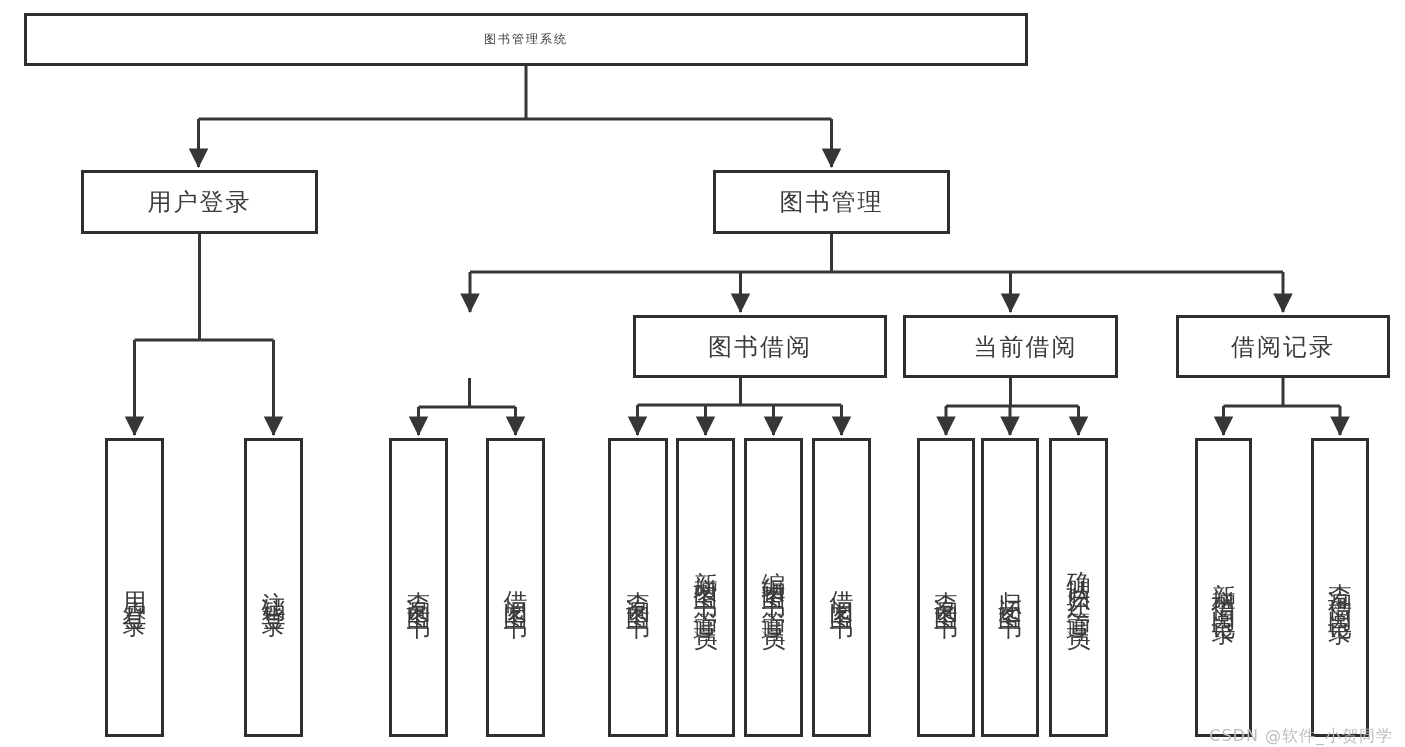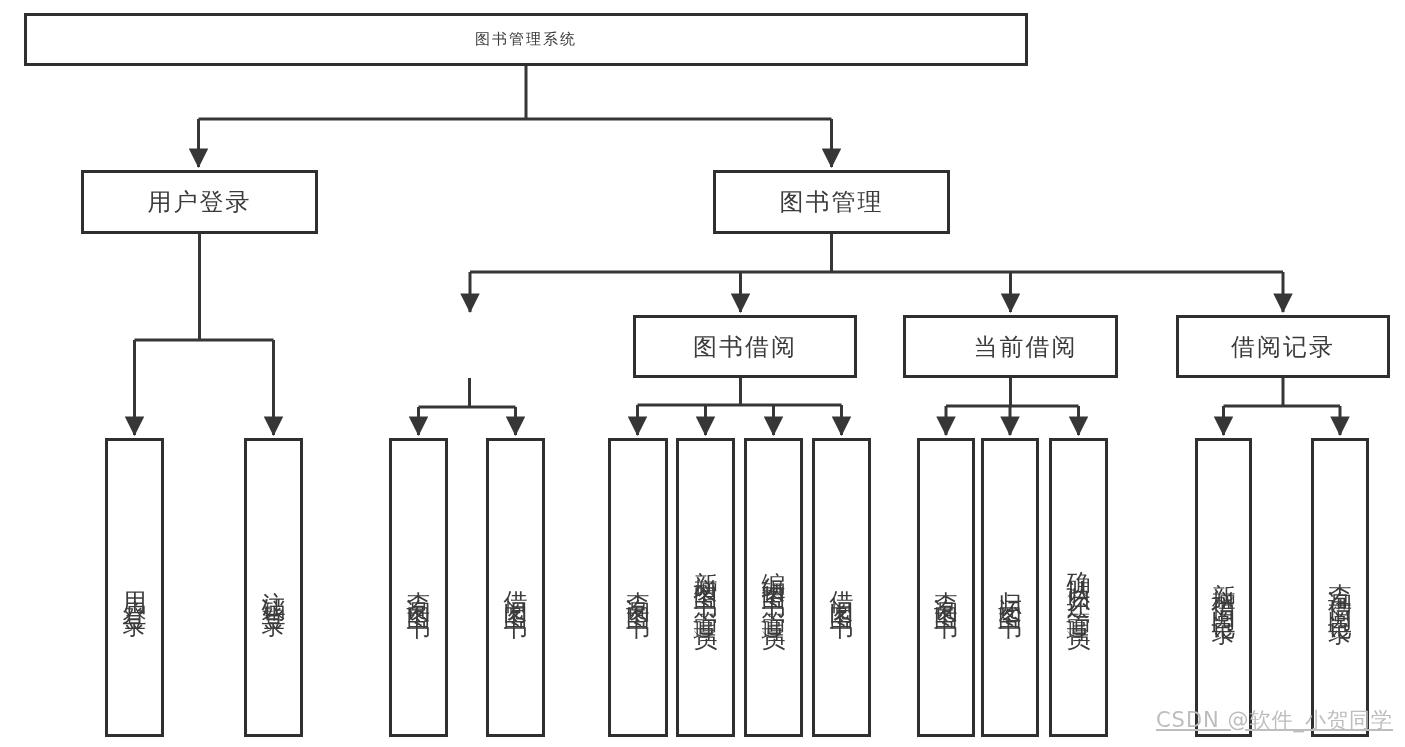--- a/index.html
+++ b/index.html
@@ -24,41 +24,40 @@
     position: absolute;
     box-sizing: border-box;
     border: 3px solid #2f2f2f;
     background: #ffffff;
     display: flex;
     align-items: center;
     justify-content: center;
     color: #3b3b3b;
     text-align: center;
   }
-  .node.root   { font-size: 15px; letter-spacing: 2px; }
+  .node.root   { font-size: 12px; letter-spacing: 2px; }
   .node.branch { font-size: 24px; letter-spacing: 2px; }
   .node.leaf   {
     font-size: 24px;
     line-height: 1;
   }
   .node.leaf .vtext {
     writing-mode: vertical-rl;
     text-orientation: mixed;
     letter-spacing: 8px;
     white-space: nowrap;
   }
   .watermark {
     position: absolute;
     right: 12px;
-    bottom: 13px;
-    font-size: 21px;
+    bottom: 0;
+    font-size: 16px;
     color: #bdbdbd;
     letter-spacing: 1px;
     pointer-events: none;
-    text-decoration: underline;
   }
 </style>
 </head>
 <body>
 
 <div class="canvas">
 
   <svg class="connectors" viewBox="0 0 1405 747" xmlns="http://www.w3.org/2000/svg">
     <defs>
       <marker id="arrow" viewBox="0 0 10 10" refX="9.5" refY="5" markerWidth="8" markerHeight="6.5" orient="auto-start-reverse">
@@ -109,21 +108,21 @@
     <span>图书管理系统</span>
   </div>
 
   <div class="node branch" style="left:81px; top:170px; width:237px; height:64px;">
     <span>用户登录</span>
   </div>
   <div class="node branch" style="left:713px; top:170px; width:237px; height:64px;justify-content:center;">
     <span>图书管理</span>
   </div>
 
-  <div class="node branch" style="left:633px; top:315px; width:224px; height:63px;">
+  <div class="node branch" style="left:633px; top:315px; width:254px; height:63px;">
     <span>图书借阅</span>
   </div>
   <div class="node branch" style="left:903px; top:315px; width:215px; height:63px;padding-left:30px;">
     <span>当前借阅</span>
   </div>
   <div class="node branch" style="left:1176px; top:315px; width:214px; height:63px;">
     <span>借阅记录</span>
   </div>
 
   <div class="node leaf" style="left:105px; top:438px; width:59px; height:299px;">

